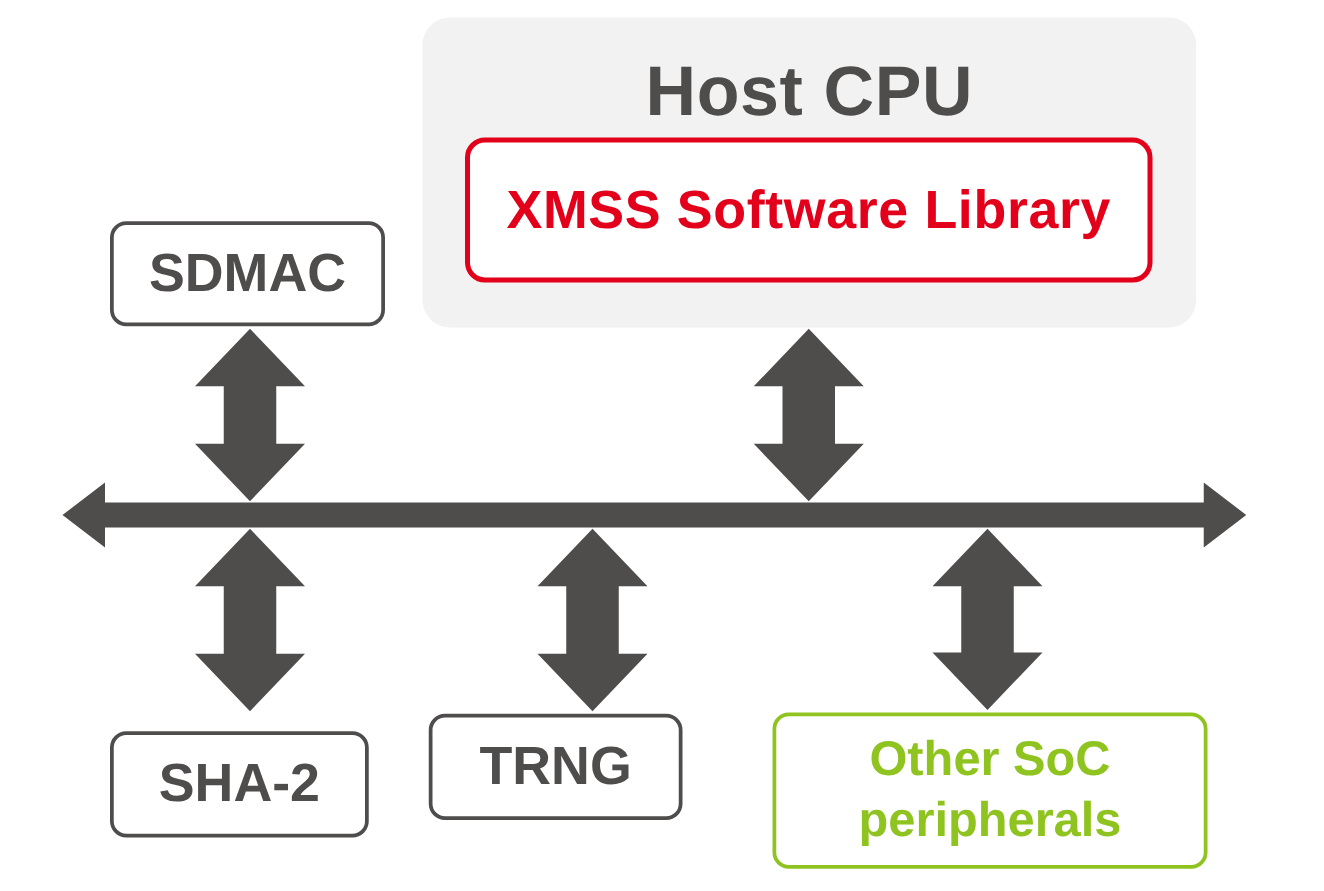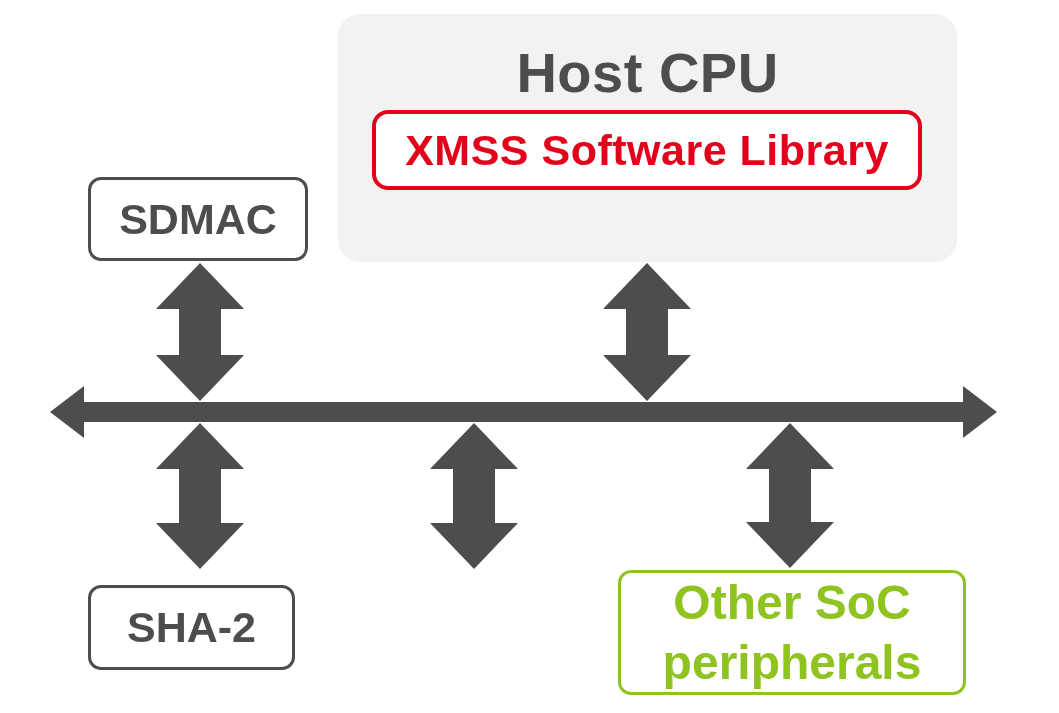--- a/index.html
+++ b/index.html
@@ -39,21 +39,21 @@
     width:100%;
     text-align:center;
     font-size:56px;
     font-weight:bold;
     color:var(--gray);
     letter-spacing:0.5px;
   }
   .xmss-box{
     position:absolute;
     left:34px;top:96px;
-    width:550px;height:80px;
+    width:550px;height:116px;
     background:var(--white);
     border:4px solid var(--red);
     border-radius:16px;
     display:flex;
     align-items:center;
     justify-content:center;
   }
   .xmss-box span{
     font-size:43px;
     font-weight:bold;
@@ -72,21 +72,21 @@
     font-weight:bold;
     color:var(--gray);
   }
   .block-sdmac{left:88px;top:177px;width:220px;height:84px;font-size:43px;text-align:center;}
   .block-sha2{left:88px;top:585px;width:207px;height:85px;font-size:43px;}
   .block-trng{left:343px;top:571px;width:203px;height:85px;font-size:43px;}
   .block-other{
     left:618px;top:570px;width:348px;height:125px;
     border-color:var(--green);
     color:var(--green);
-    font-size:48px;
+    font-size:39px;
     line-height:1.25;
     padding:0 43px;
   }
 </style>
 </head>
 <body>
 
 <div class="canvas">
 
   <div class="host-group">
@@ -97,20 +97,23 @@
   </div>
 
   <div class="block block-sdmac">
     <span>SDMAC</span>
   </div>
 
   <div class="block block-sha2">
     <span>SHA-2</span>
   </div>
 
+  <div class="block block-trng">
+    <span>TRNG</span>
+  </div>
 
   <div class="block block-other">
     <span>Other SoC peripherals</span>
   </div>
 
   <svg class="arrows" viewBox="0 0 1059 713" xmlns="http://www.w3.org/2000/svg">
 
     <path d="M 50 412 L 84 386 L 84 402 L 963 402 L 963 386 L 997 412 L 963 438 L 963 422 L 84 422 L 84 438 Z"></path>
 
     <path d="M 200 263 L 244 309 L 221 309 L 221 355 L 244 355 L 200 401 L 156 355 L 179 355 L 179 309 L 156 309 Z"></path>

